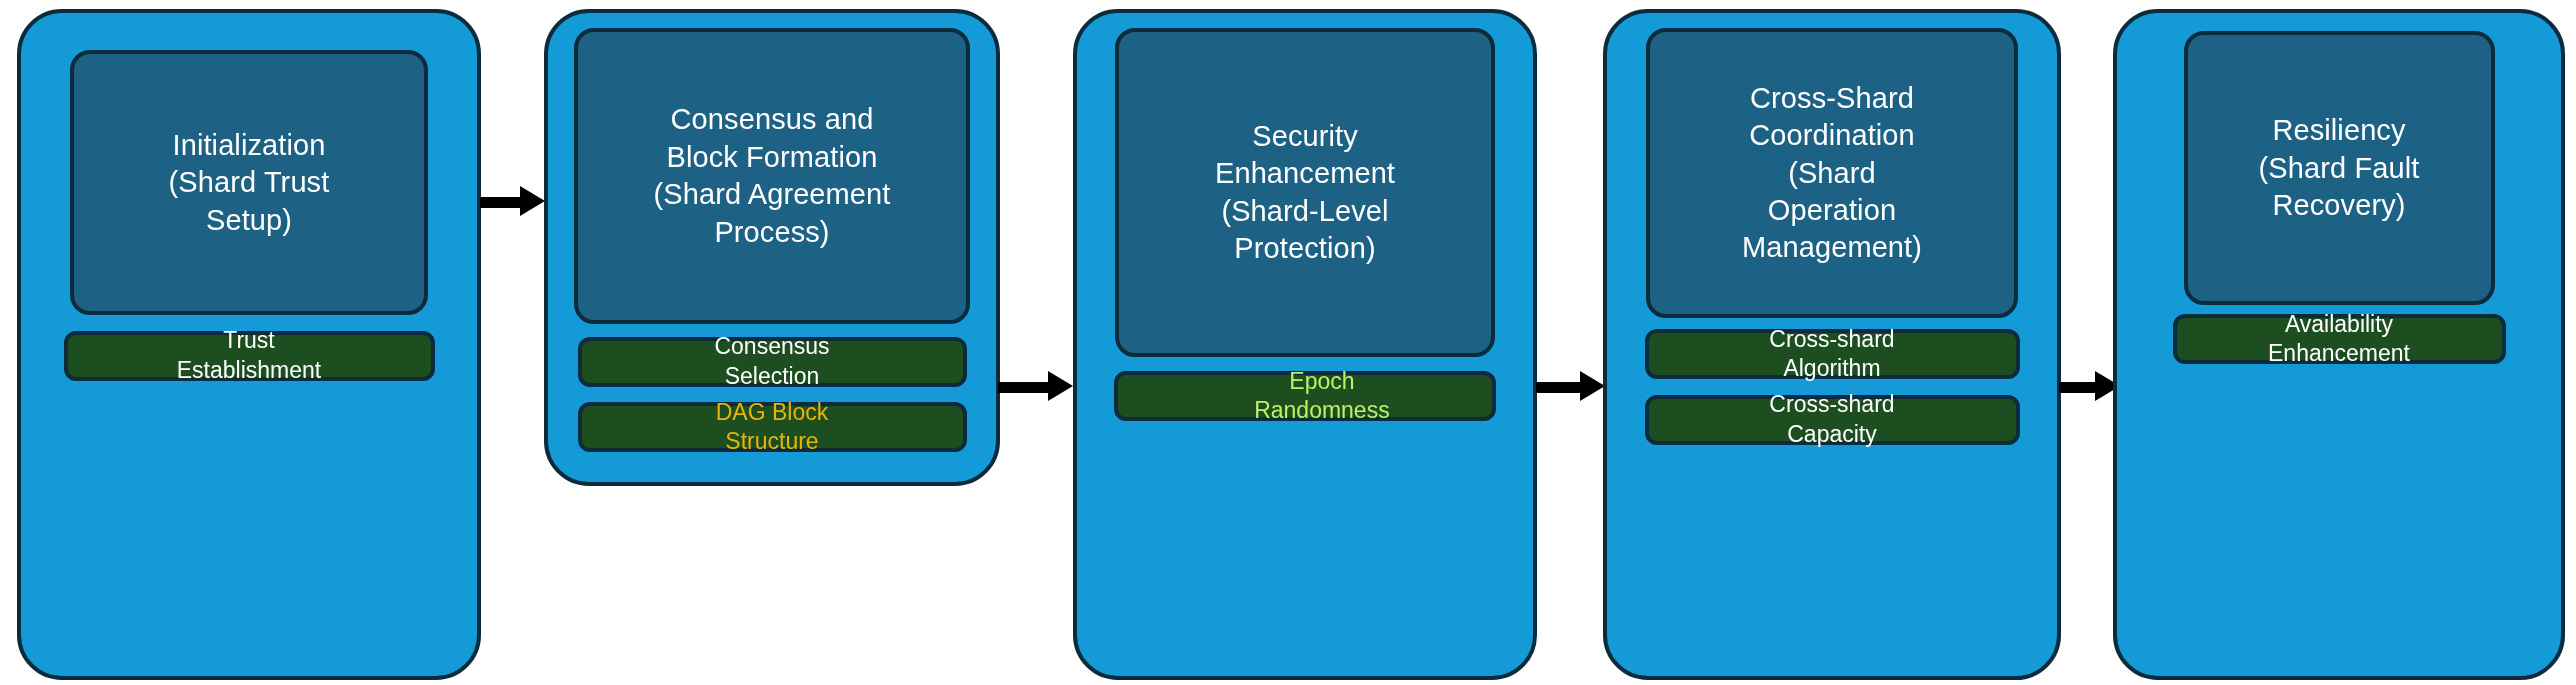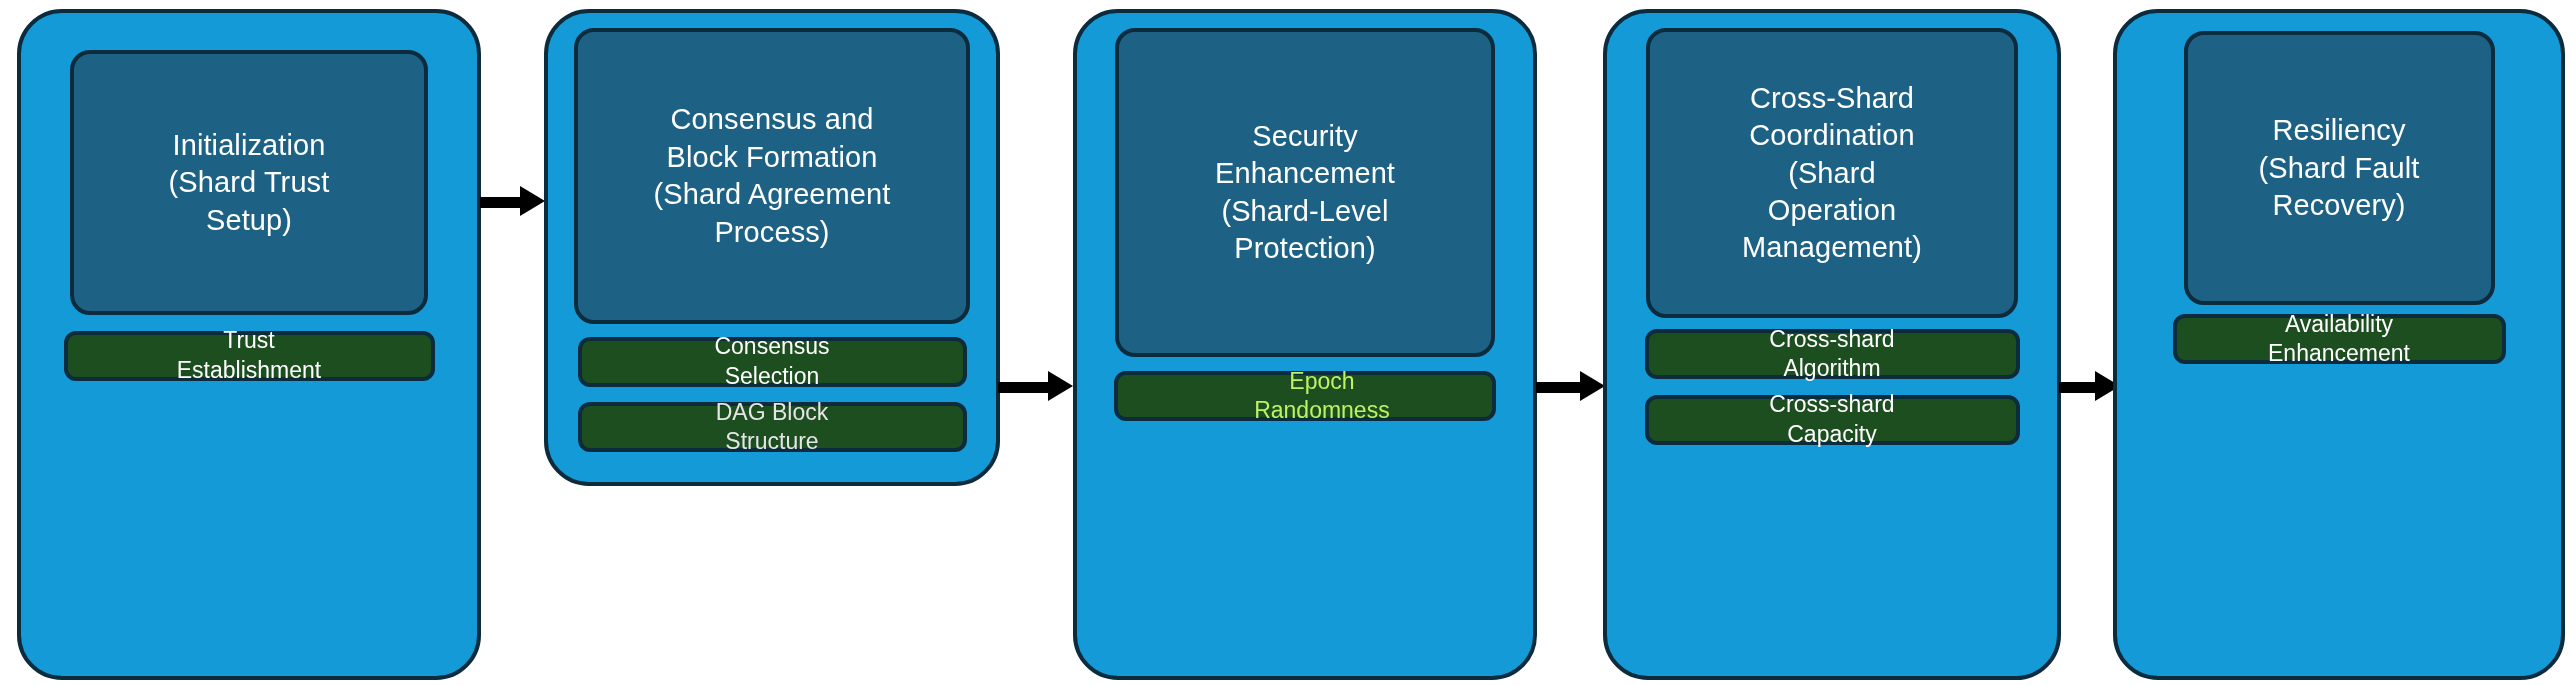--- a/index.html
+++ b/index.html
@@ -128,21 +128,21 @@
     <div class="head" style="left: 40px; border-left-color: rgb(0, 0, 0);"></div>
   </div>
 
   <div class="stage" id="stage-1" style="background: rgb(20, 154, 214); border-color: rgb(12, 43, 60);">
     <div class="phase-box" id="phase-1" style="background: rgb(29, 98, 133); border-color: rgb(12, 43, 60); color: rgb(255, 255, 255);">Consensus and
 Block Formation
 (Shard Agreement
 Process)</div>
     <div class="comp-box" id="comp-1-0" style="background: rgb(28, 78, 32); border-color: rgb(12, 43, 60); color: rgb(255, 255, 255);">Consensus
 Selection</div>
-    <div class="comp-box" id="comp-1-1" style="background: rgb(28, 78, 32); border-color: rgb(12, 43, 60); color: #e5e5e5;">DAG Block
+    <div class="comp-box" id="comp-1-1" style="background: rgb(28, 78, 32); border-color: rgb(12, 43, 60); color: #eab308;">DAG Block
 Structure</div>
   </div>
 
   <div class="arrow" id="arrow-1" style="left: 998px; top: 387px; width: 75px;">
     <div class="shaft" style="width: 51px; background: rgb(0, 0, 0);"></div>
     <div class="head" style="left: 50px; border-left-color: rgb(0, 0, 0);"></div>
   </div>
 
   <div class="stage" id="stage-2" style="background: rgb(20, 154, 214); border-color: rgb(12, 43, 60);">
     <div class="phase-box" id="phase-2" style="background: rgb(29, 98, 133); border-color: rgb(12, 43, 60); color: rgb(255, 255, 255);">Security

